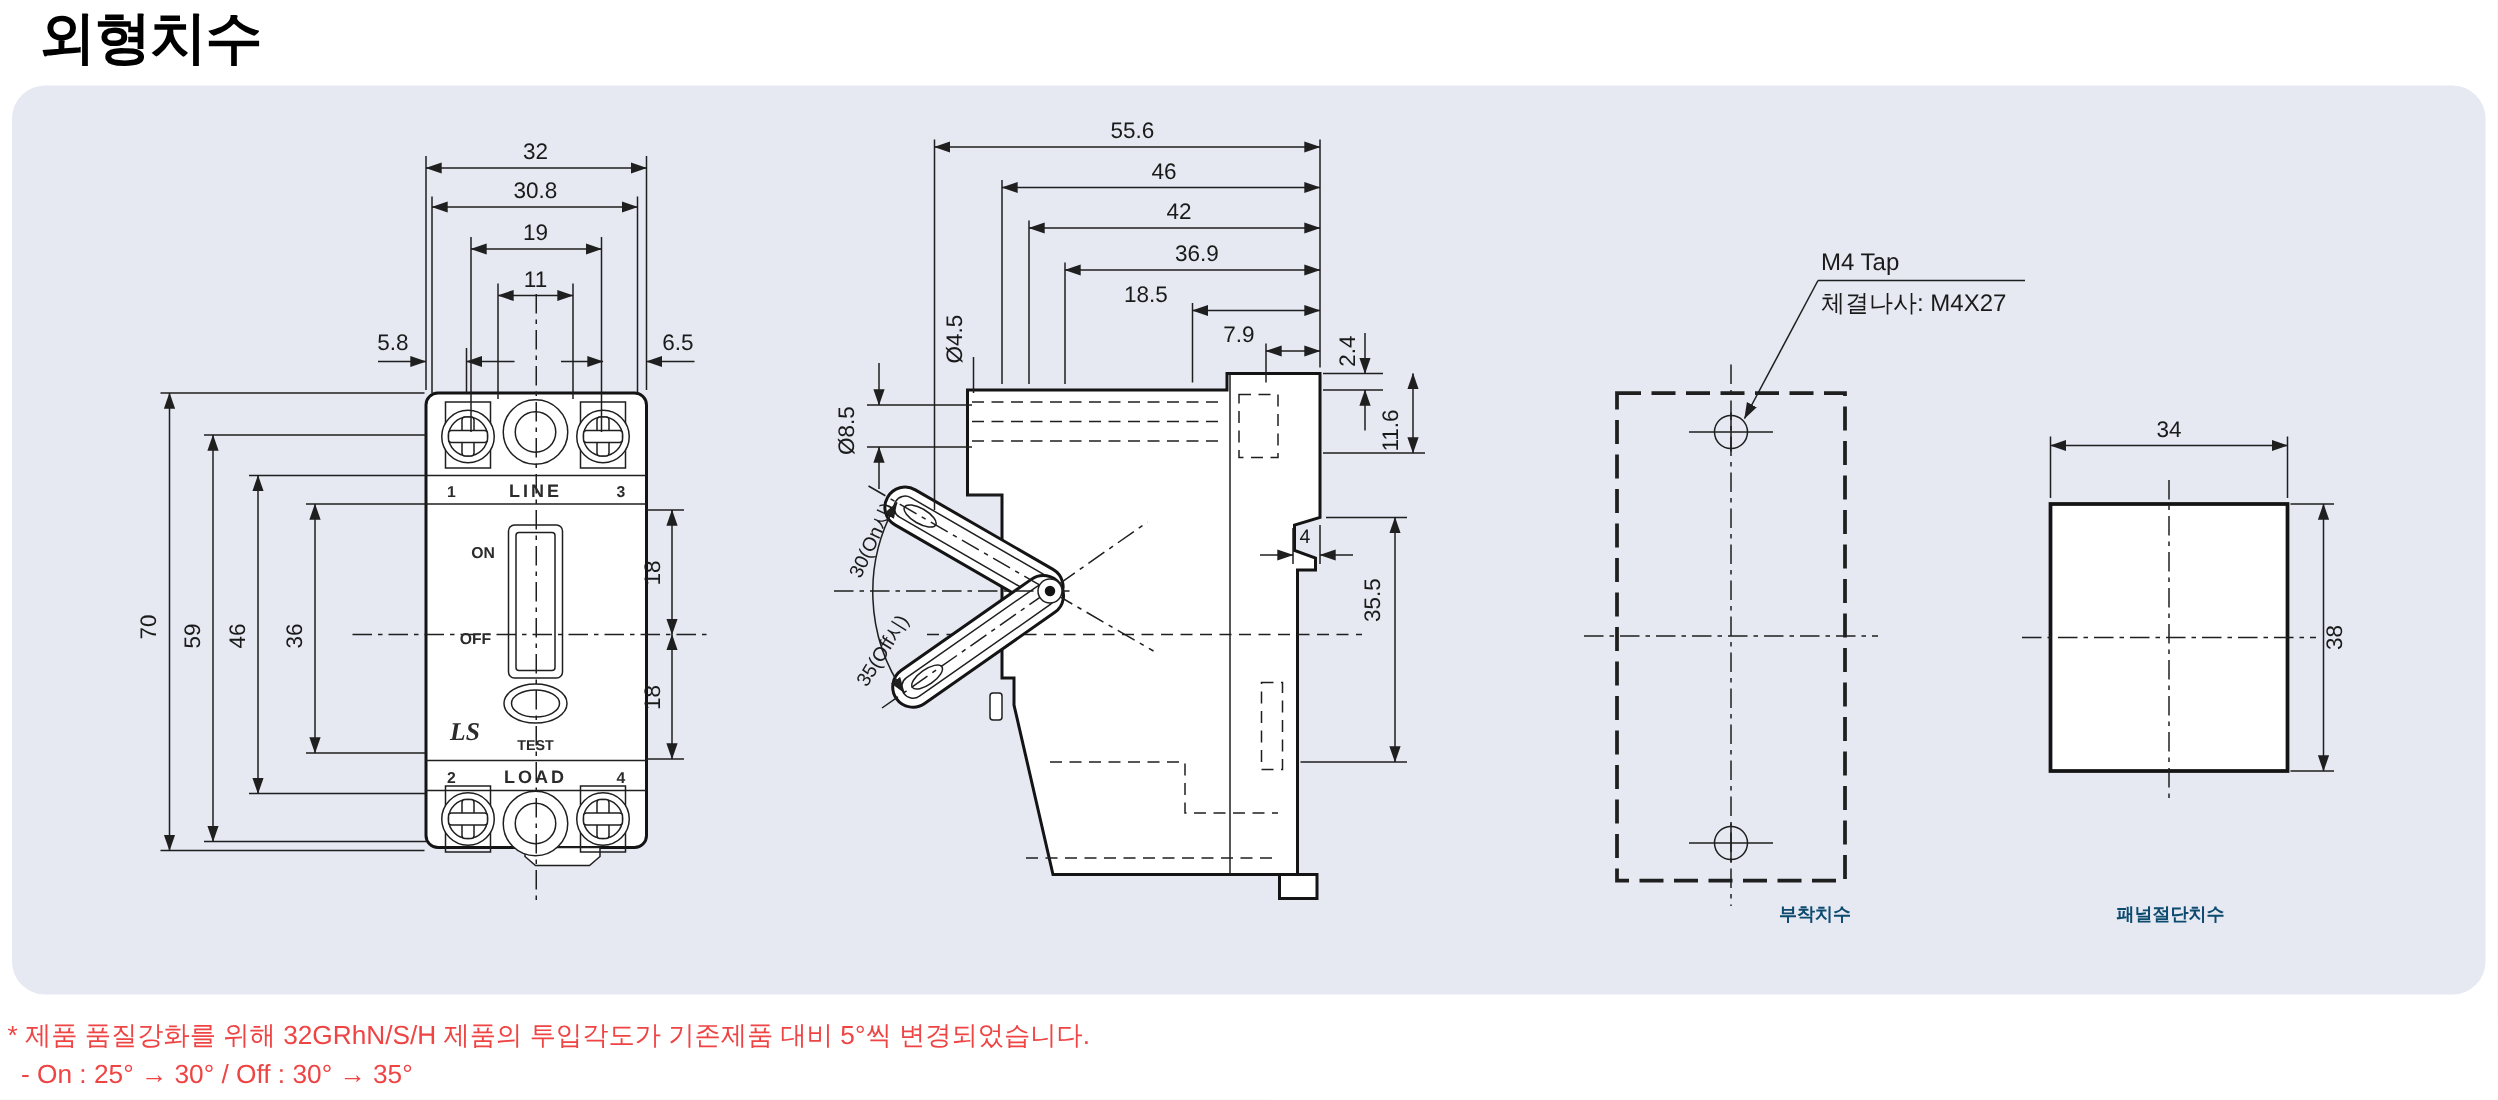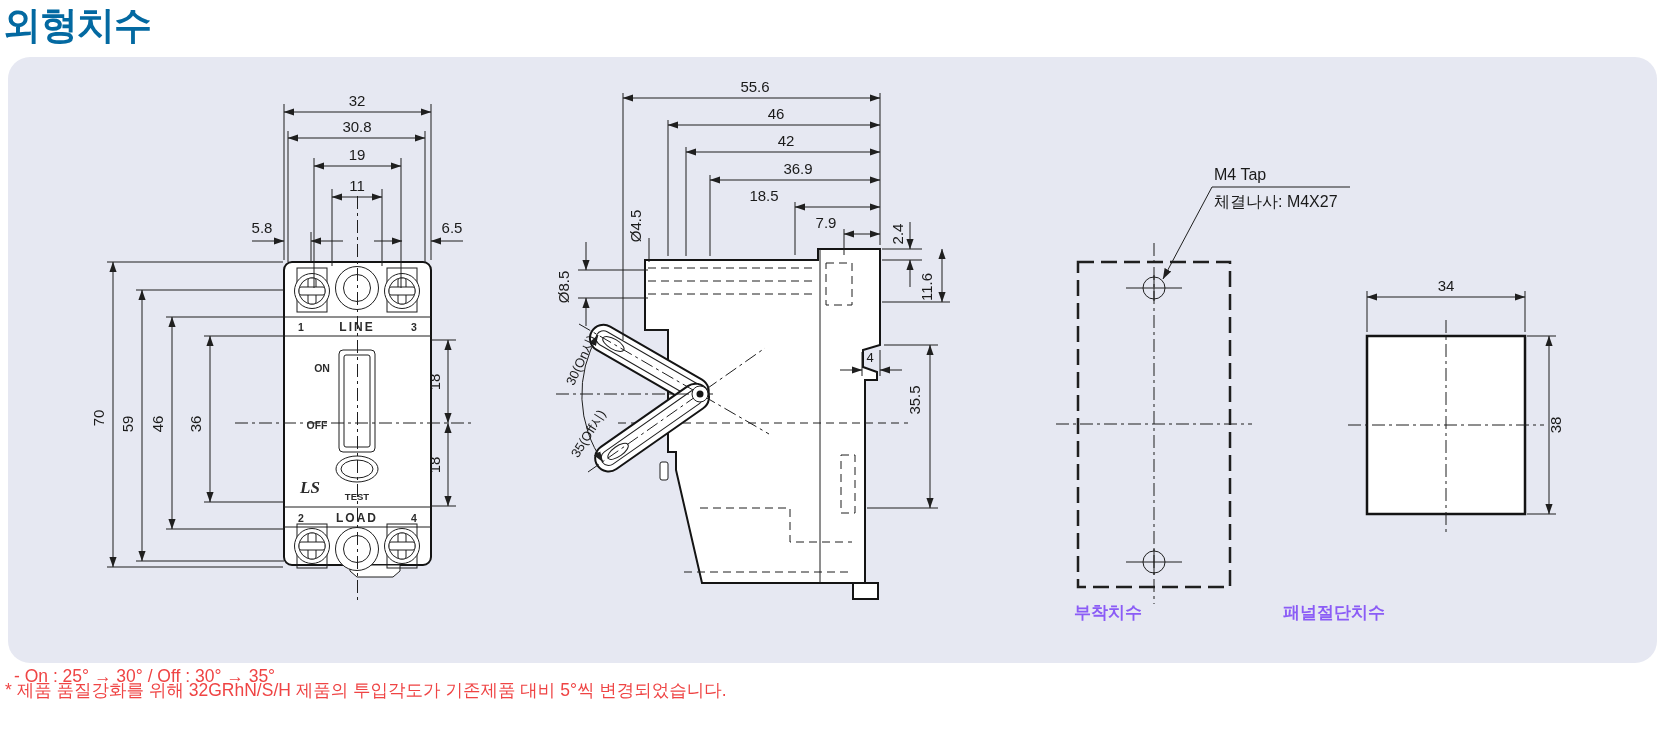--- a/index.html
+++ b/index.html
@@ -1,35 +1,35 @@
 <!DOCTYPE html>
 <html><head>
 <meta charset="utf-8">
 <style>
   html,body{margin:0;padding:0;background:#fff;}
   #stage{position:relative;width:1665px;height:733px;overflow:hidden;
          font-family:"Liberation Sans",sans-serif;}
-  #page-title{position:absolute;left:3px;top:0px;font-size:38px;font-weight:800;
-              color:#0369a1;letter-spacing:-1px;}
+  #page-title{position:absolute;left:26px;top:0px;font-size:38px;font-weight:800;
+              color:#000000;letter-spacing:-1px;}
   #panel{position:absolute;left:8px;top:57px;width:1649px;height:606px;
          background:#e6e8f2;border-radius:22px;}
   svg.overlay{position:absolute;left:0;top:0;width:1665px;height:733px;}
   .ln  {stroke:#1f1f1f;stroke-width:1;fill:none;}
   .ln2 {stroke:#141414;stroke-width:2;fill:#ffffff;}
   .lnt {stroke:#1f1f1f;stroke-width:1;fill:#ffffff;}
   .nof {fill:none;}
   .dsh {stroke-dasharray:8 5;}
   .dd  {stroke-dasharray:13 4 3 4;}
   .dim {marker-start:url(#arr);marker-end:url(#arr);}
   .de  {marker-end:url(#arr);}
   text.d {font:15px "Liberation Sans",sans-serif;fill:#1a1a1a;text-anchor:middle;}
   text.s {font:bold 12px "Liberation Sans",sans-serif;fill:#2b2b2b;text-anchor:middle;letter-spacing:2px;}
   text.s2{font:bold 10.5px "Liberation Sans",sans-serif;fill:#2b2b2b;text-anchor:middle;}
   text.logo{font:italic bold 17px "Liberation Serif",serif;fill:#2b2b2b;text-anchor:middle;}
-  .caption{position:absolute;font-size:17px;font-weight:bold;color:#8b5cf6;text-align:left;}
+  .caption{position:absolute;font-size:12px;font-weight:bold;color:#0c4a6e;text-align:right;}
   .note{position:absolute;font-size:17.5px;color:#ef4444;}
 </style>
 </head>
 <body>
 
 <div id="stage">
   <div id="page-title">외형치수</div>
   <div id="panel"></div>
 
   <svg class="overlay" viewBox="0 0 1665 733">
@@ -259,14 +259,14 @@
       <line x1="1527" y1="514" x2="1556" y2="514" class="ln"></line>
       <line x1="1549" y1="336" x2="1549" y2="514" class="ln dim"></line>
       <text class="d" x="1561" y="425" transform="rotate(-90 1561 425)">38</text>
     </g>
   </svg>
 
   <div class="caption" style="left:1074px;top:601px;width:160px;">부착치수</div>
   <div class="caption" style="left:1283px;top:601px;width:200px;">패널절단치수</div>
 
   <div class="note" style="left:5px;top:678px;">* 제품 품질강화를 위해 32GRhN/S/H 제품의 투입각도가 기존제품 대비 5°씩 변경되었습니다.</div>
-  <div class="note" style="left:14px;top:666px;">- On : 25° → 30° / Off : 30° → 35°</div>
+  <div class="note" style="left:14px;top:706px;">- On : 25° → 30° / Off : 30° → 35°</div>
 </div>
 
 </body></html>

